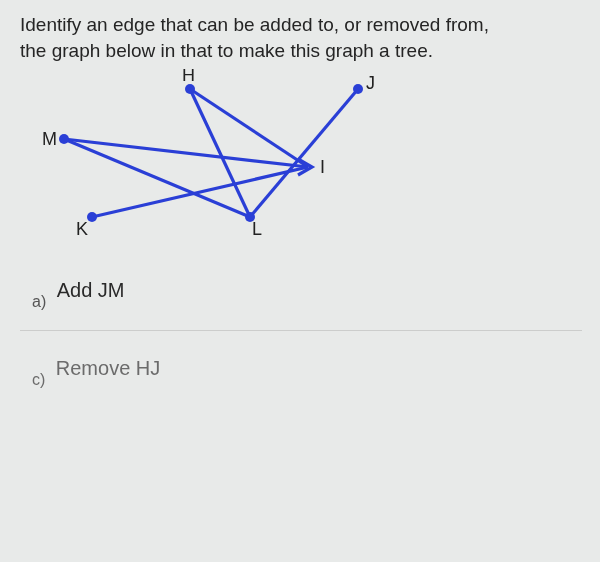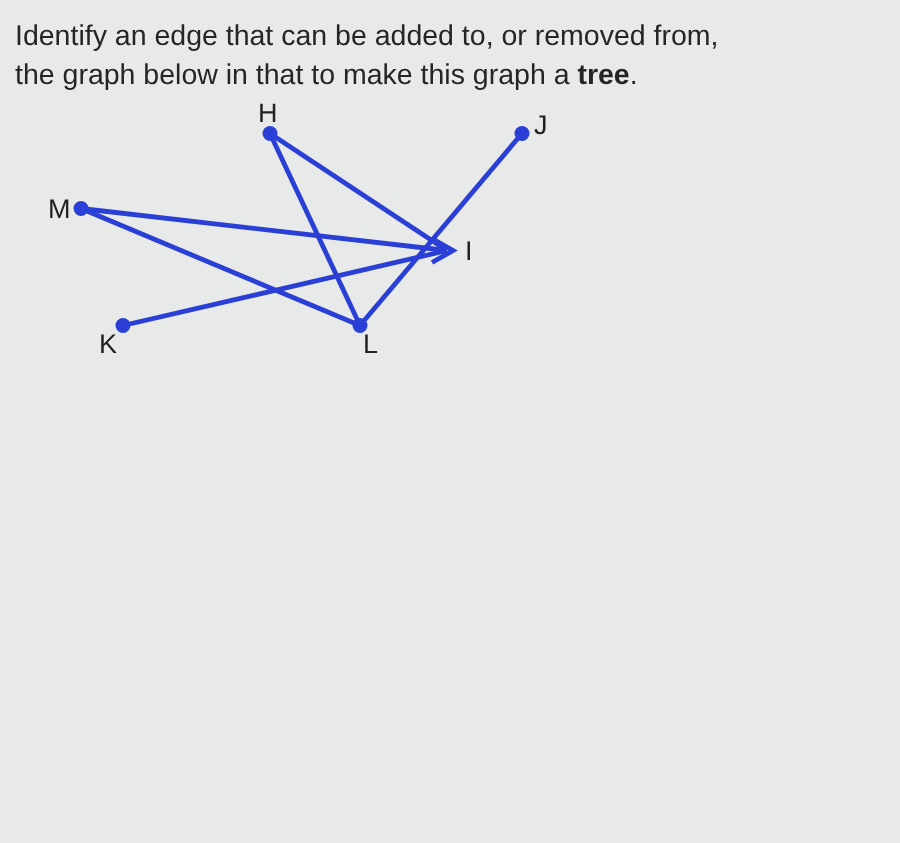--- a/index.html
+++ b/index.html
@@ -5,29 +5,29 @@
   * { box-sizing: border-box; margin: 0; padding: 0; }
   html, body {
     width: 600px;
     height: 562px;
     font-family: Arial, Helvetica, sans-serif;
     background: #e8eae9;
     color: #2a2a2a;
     overflow: hidden;
   }
   .page {
-    padding: 12px 18px 0 10px;
+    padding: 12px 18px 0 20px;
   }
   .question {
     font-size: 19px;
     line-height: 1.35;
     color: #252525;
     margin-bottom: 6px;
   }
-  .question strong { font-weight: bold; }
+  .question strong { font-weight: normal; }
   .graph-wrap {
     width: 100%;
     height: 180px;
     position: relative;
   }
   .options {
     margin-top: 4px;
   }
   .option {
     padding: 26px 0 28px 12px;
@@ -85,18 +85,26 @@
       <text class="vlabel" x="346" y="20">J</text>
       <text class="vlabel" x="22" y="76">M</text>
       <text class="vlabel" x="300" y="104">I</text>
       <text class="vlabel" x="56" y="166">K</text>
       <text class="vlabel" x="232" y="166">L</text>
     </svg>
   </div>
 
   <div class="options">
 
+    <div class="option">
+      <span class="opt-label">a)</span>
+      <span class="opt-text">Add JM</span>
+    </div>
 
 
+    <div class="option opt-c">
+      <span class="opt-label">c)</span>
+      <span class="opt-text">Remove HJ</span>
+    </div>
 
   </div>
 
 </div>
 
 </body></html>

